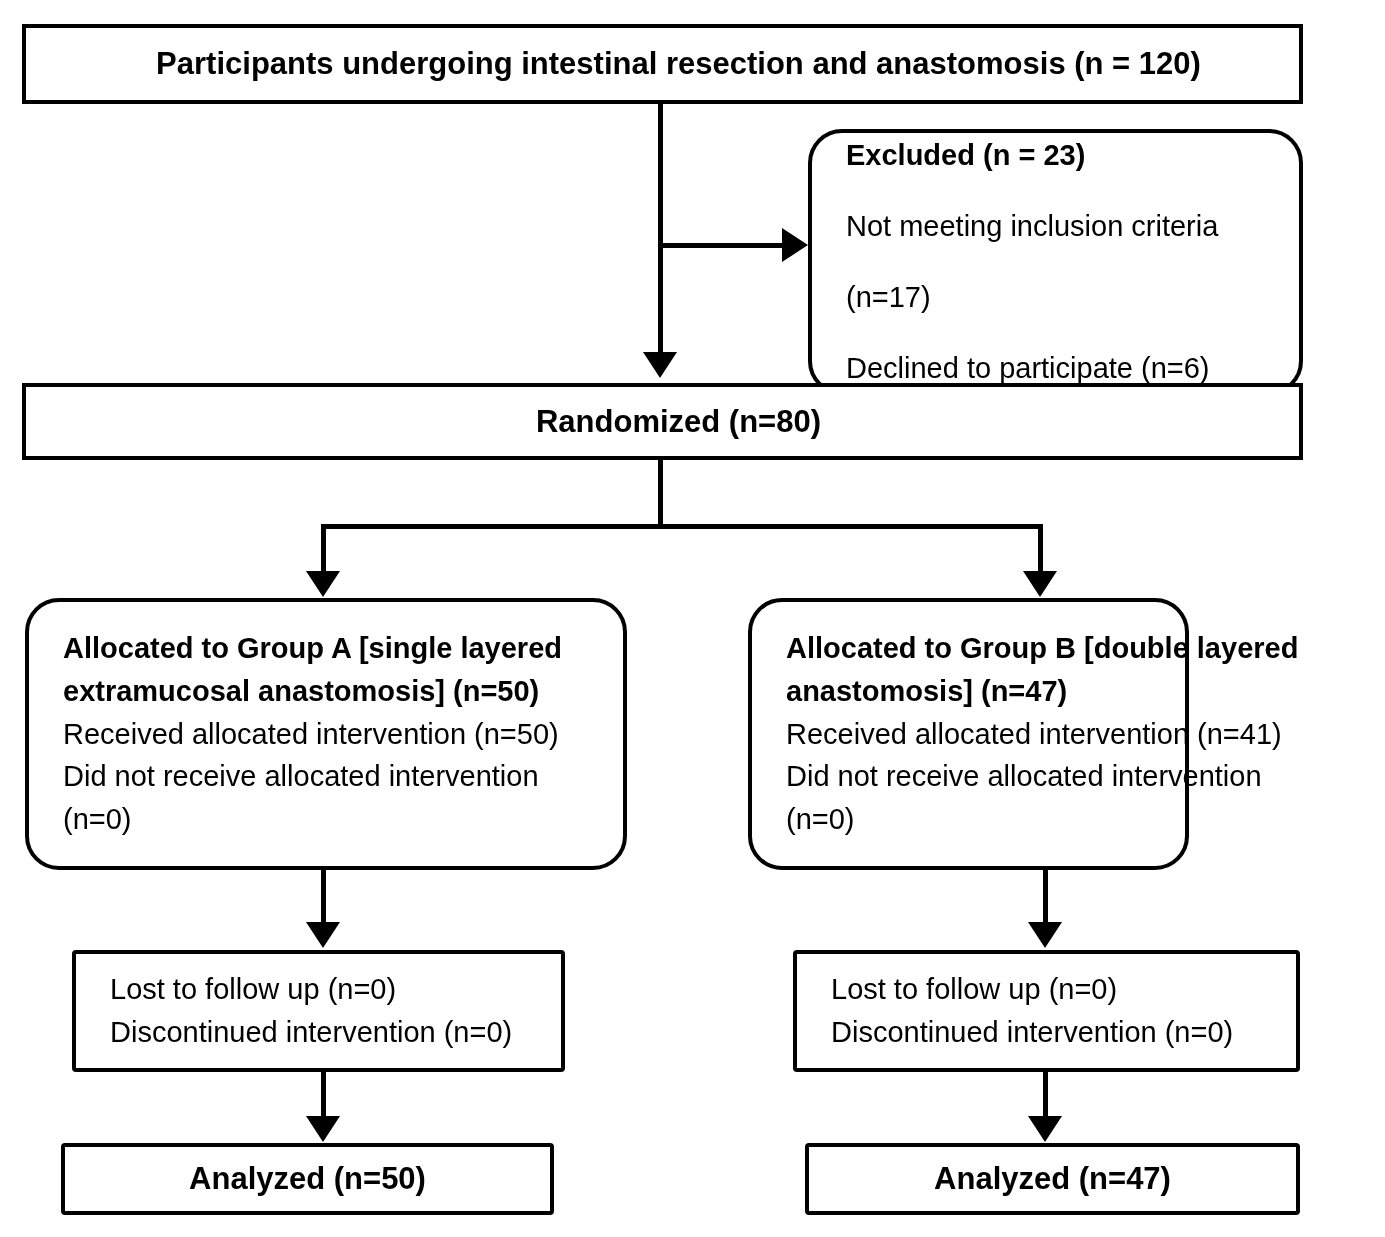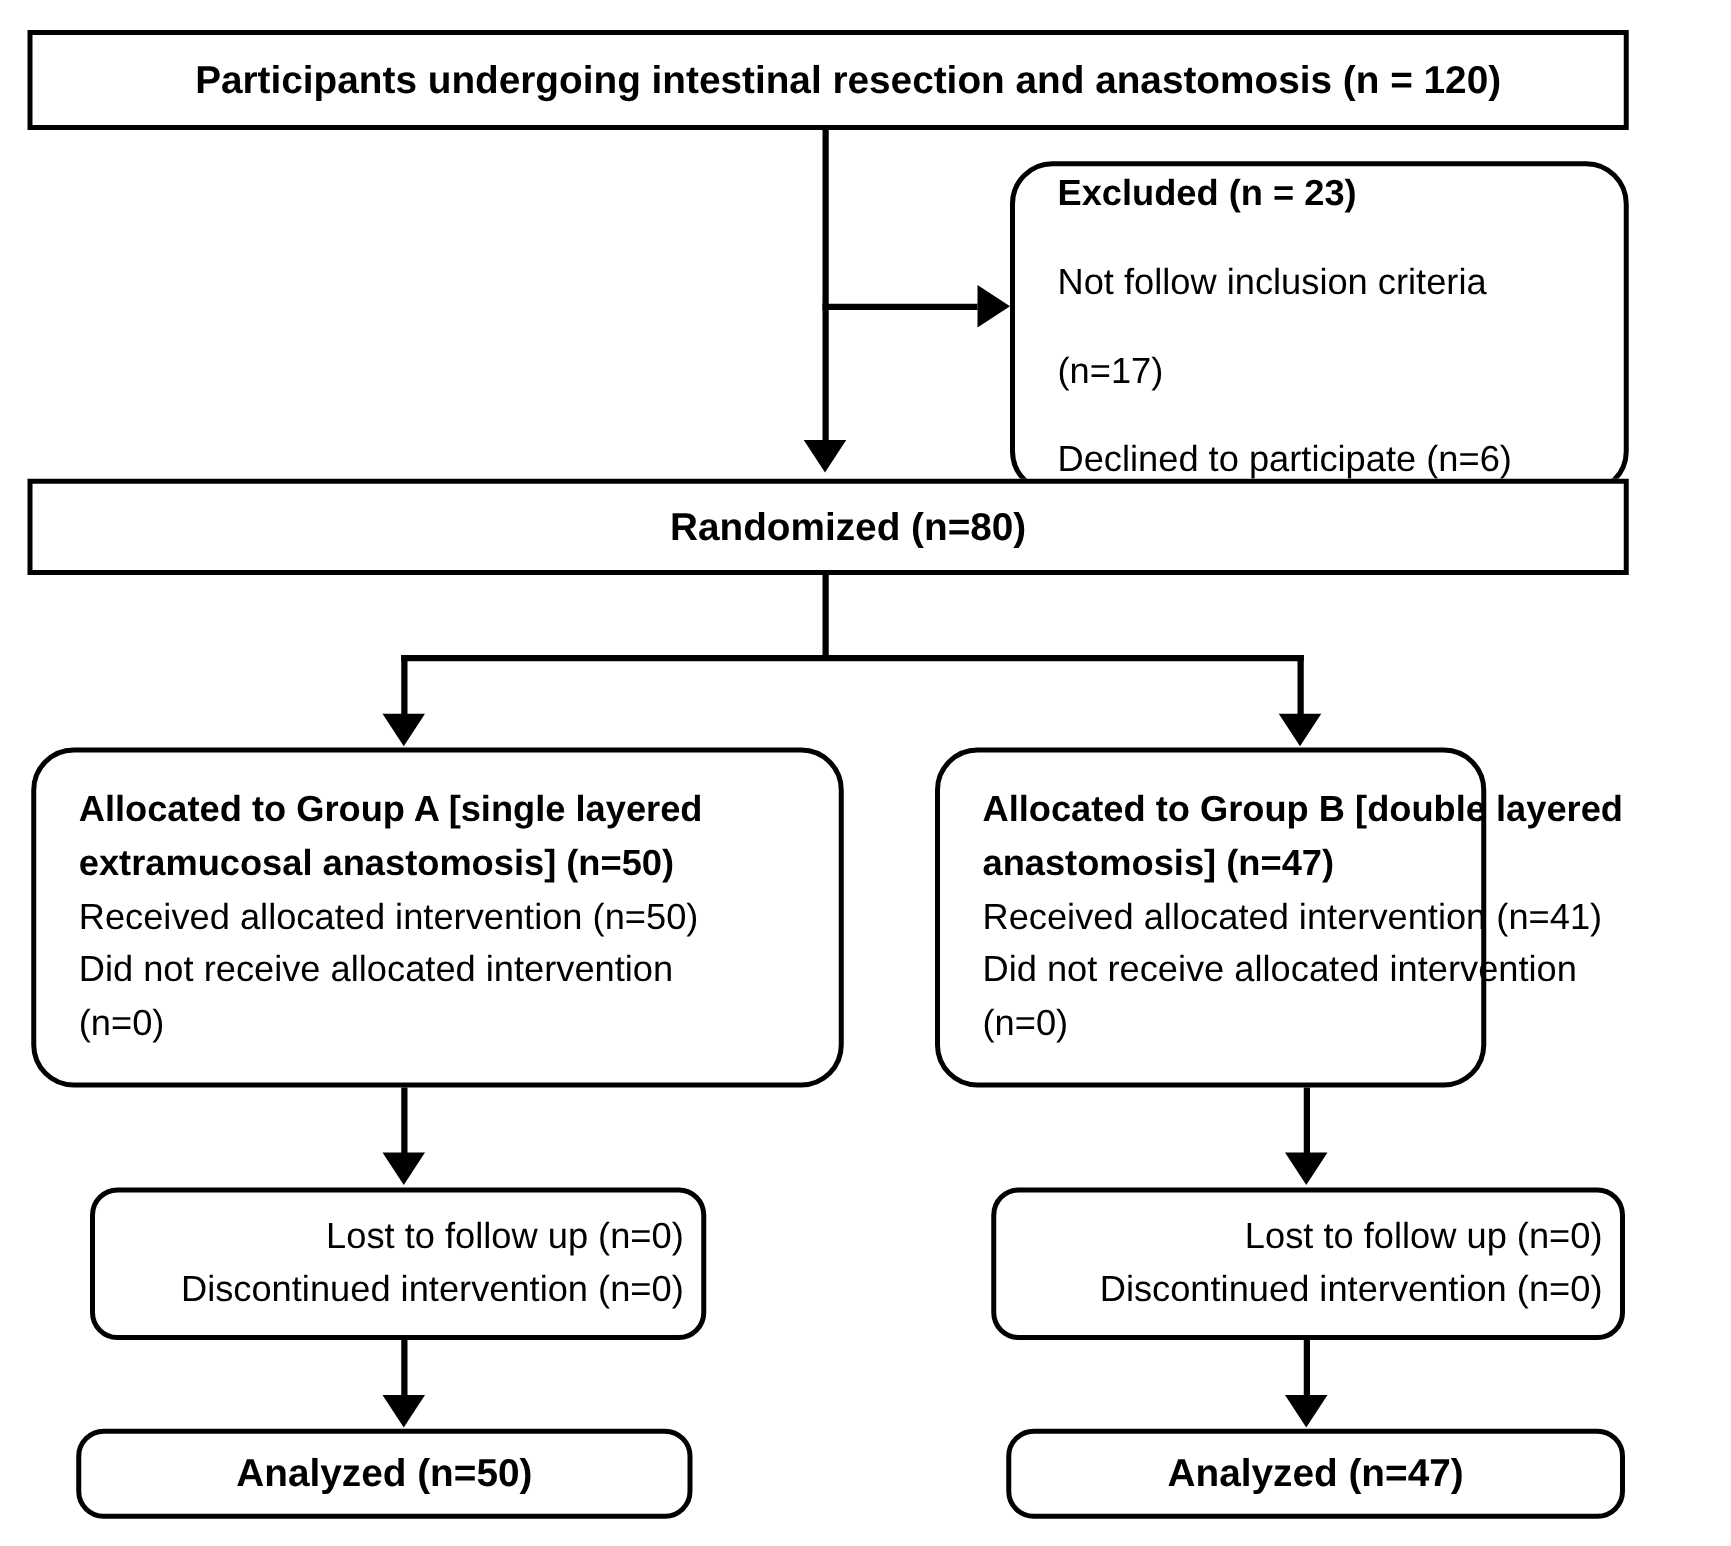--- a/index.html
+++ b/index.html
@@ -21,21 +21,21 @@
     position: absolute;
     box-sizing: border-box;
     background: #ffffff;
     border: 4px solid #000000;
     display: flex;
     flex-direction: column;
     justify-content: center;
   }
   .node.rect { border-radius: 0; padding-left: 32px; }
   .node.round { border-radius: 34px; }
-  .node.round-sm { border-radius: 22px; text-align: right; }
+  .node.round-sm { border-radius: 4px; }
 
   .node-center {
     align-items: center;
     text-align: center;
   }
 
   .line {
     font-size: 29px;
     line-height: 1.48;
     white-space: nowrap;
@@ -86,39 +86,39 @@
   </div>
 
   <div class="conn vline" style="left:658px; top:104px; height:248px;"></div>
   <div class="arrow-down" style="left:643px; top:352px;"></div>
 
   <div class="conn hline" style="left:658px; top:243px; width:124px;"></div>
   <div class="arrow-right" style="left:782px; top:228px;"></div>
 
   <div class="node round" style="left:808px; top:129px; width:495px; height:266px;gap:28px;">
     <div class="line bold pad-left">Excluded (n = 23)</div>
-    <div class="line pad-left">Not follow inclusion criteria</div>
+    <div class="line pad-left">Not meeting inclusion criteria</div>
     <div class="line pad-left">(n=17)</div>
     <div class="line pad-left">Declined to participate (n=6)</div>
   </div>
 
   <div class="node rect node-center" style="left:22px; top:383px; width:1281px; height:77px;">
     <div class="title-line">Randomized (n=80)</div>
   </div>
 
   <div class="conn vline" style="left:658px; top:460px; height:68px;"></div>
   <div class="conn hline" style="left:321px; top:524px; width:722px;"></div>
 
   <div class="conn vline" style="left:321px; top:524px; height:52px;"></div>
   <div class="arrow-down" style="left:306px; top:571px;"></div>
 
   <div class="conn vline" style="left:1038px; top:524px; height:52px;"></div>
   <div class="arrow-down" style="left:1023px; top:571px;"></div>
 
-  <div class="node round" style="left:25px; top:598px; width:650px; height:272px;">
+  <div class="node round" style="left:25px; top:598px; width:602px; height:272px;">
     <div class="line bold pad-left">Allocated to Group A [single layered</div>
     <div class="line bold pad-left">extramucosal anastomosis] (n=50)</div>
     <div class="line pad-left">Received allocated intervention (n=50)</div>
     <div class="line pad-left">Did not receive allocated intervention</div>
     <div class="line pad-left">(n=0)</div>
   </div>
 
   <div class="node round" style="left:748px; top:598px; width:441px; height:272px;">
     <div class="line bold pad-left">Allocated to Group B [double layered</div>
     <div class="line bold pad-left">anastomosis] (n=47)</div>

